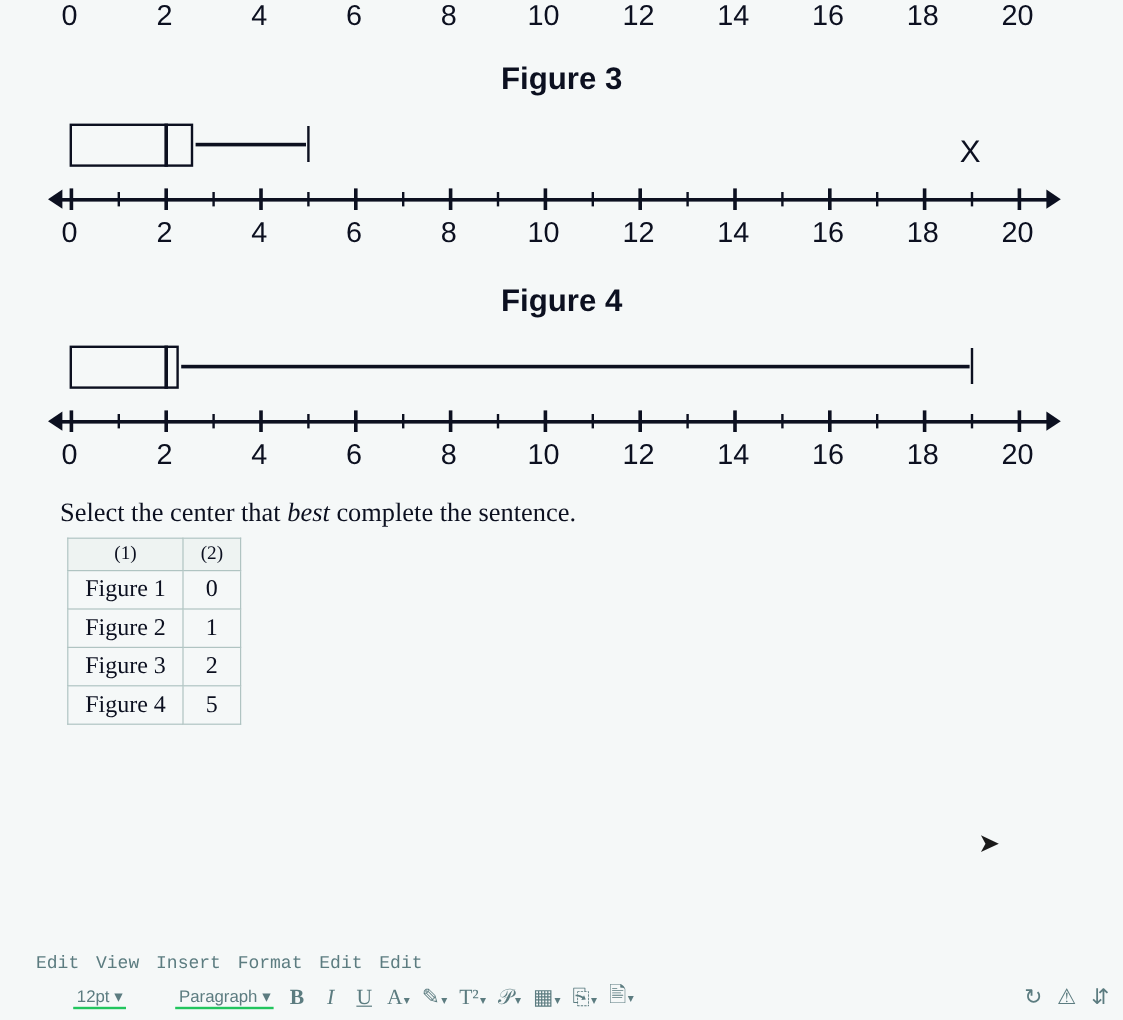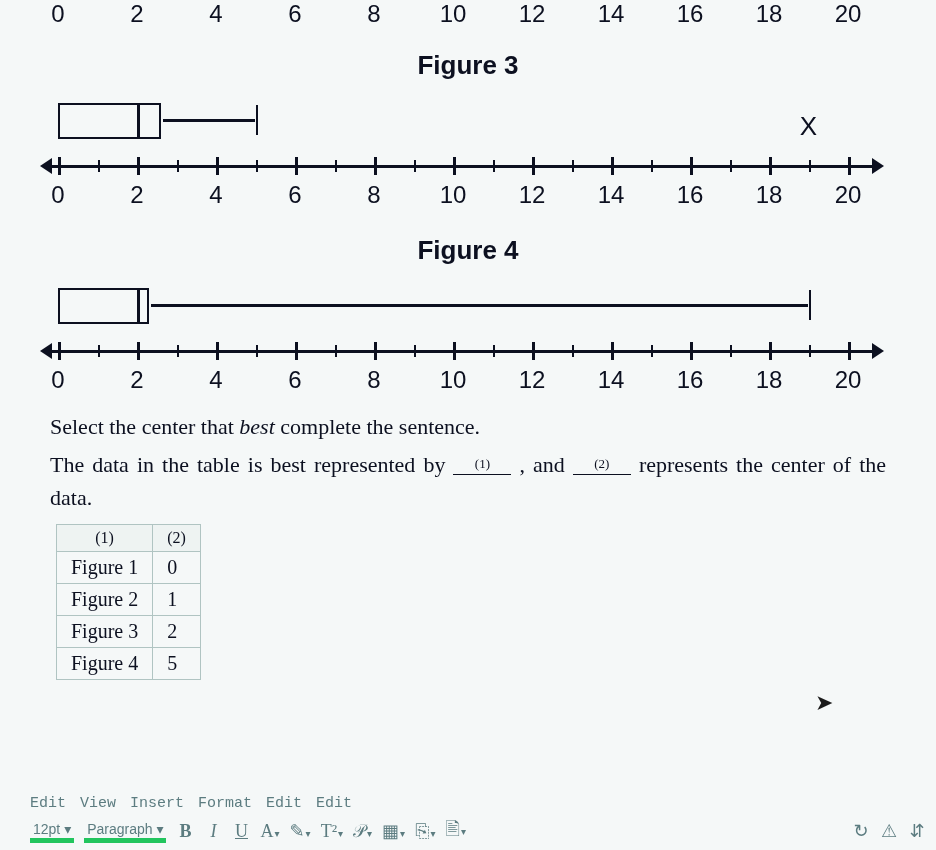--- a/index.html
+++ b/index.html
@@ -139,21 +139,21 @@
     }
     .answer-table {
       border-collapse: collapse;
       margin: 8px 0 0 36px;
       font-family: "Times New Roman", Times, serif;
       font-size: 20px;
     }
     .answer-table th, .answer-table td {
       border: 1px solid #b0c4c2;
       padding: 4px 14px;
-      text-align: left;
+      text-align: center;
     }
     .answer-table th {
       background: #eef3f2;
       font-weight: normal;
       text-align: center;
       font-size: 16px;
     }
     
     .editor-menu {
       position: absolute;
@@ -170,23 +170,24 @@
       left: 30px;
       right: 10px;
       display: flex;
       align-items: center;
       gap: 10px;
       font-family: Arial, sans-serif;
       font-size: 14px;
       color: #5c7c80;
     }
     .tb-select {
-      border-bottom: 5px solid #22c55e;
+      border-bottom: 2px solid #22c55e;
       padding: 1px 3px;
       cursor: pointer;
+      margin-left: 31px;
     }
     .tb-btn {
       font-family: "Times New Roman", serif;
       font-size: 18px;
       color: #5c7c80;
       cursor: pointer;
       min-width: 18px;
       text-align: center;
     }
     .tb-btn .caret { font-size: 10px; margin-left: 1px; }
@@ -303,27 +304,20 @@
       <div class="ticklabel" style="left: 721px;">18</div>
       <div class="tick small" style="left: 760.5px;"></div>
       <div class="tick" style="left: 800px;"></div>
       <div class="ticklabel" style="left: 800px;">20</div>
     </div>
 
 <div class="instr">
   <span>Select the center that </span><em>best</em><span> complete the sentence.</span>
 </div>
 
-<div class="sentence">
-  <span>The data in the table is best represented by </span>
-  <span class="blank">(1)</span>
-  <span> , and </span>
-  <span class="blank">(2)</span>
-  <span> represents the center of the data.</span>
-</div>
 
 <table class="answer-table">
   <thead>
     <tr>
       <th>(1)</th>
       <th>(2)</th>
     </tr>
   </thead>
   <tbody id="ans-body">
         <tr>

